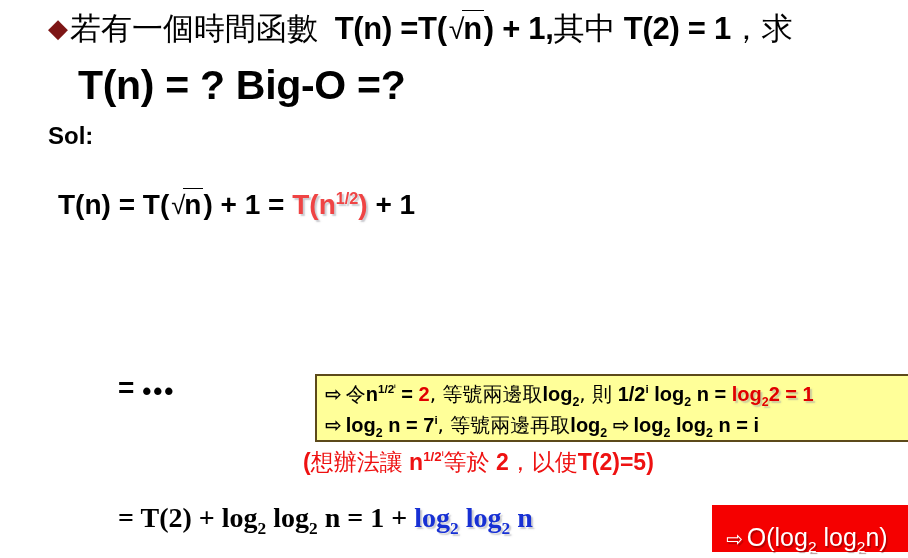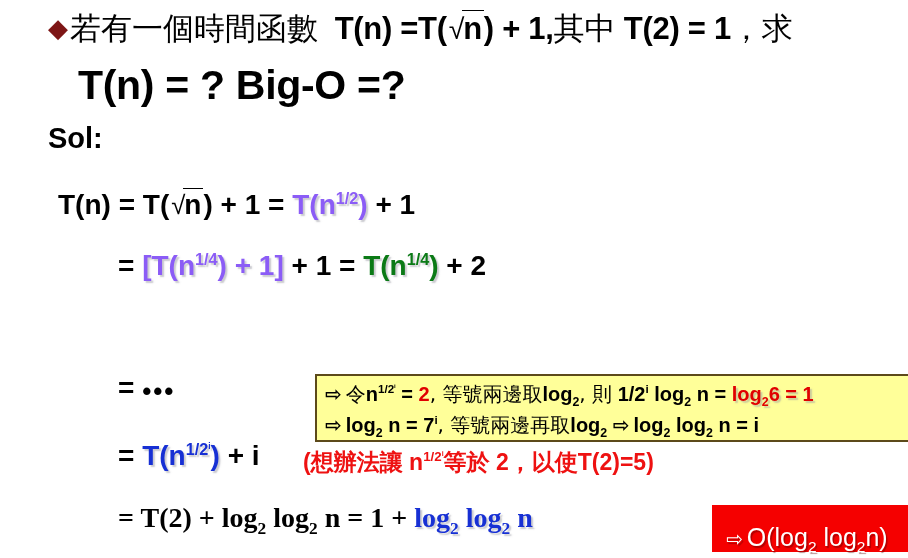--- a/index.html
+++ b/index.html
@@ -36,21 +36,21 @@
     vertical-align: super;
     line-height: 0;
   }
   sub.sb {
     font-size: 0.62em;
     vertical-align: sub;
     line-height: 0;
   }
   .sh-soft { text-shadow: 2px 2px 1.5px rgba(150,150,160,0.50); }
 
-  .c-red   { color: #8b5cf6; }
+  .c-red   { color: #ef4444; }
   .c-red2  { color: #e00000; }
   .c-green { color: #0b7a16; }
   .c-blue  { color: #1730d4; }
 
   
   #question-line-1 {
     left: 8px;
     top: 8px;
     font-size: 31px;
   }
@@ -88,21 +88,21 @@
     display: inline-block;
     border-top: 1.6px solid currentColor;
     padding: 0 2px 0 1px;
     margin-left: -2px;
   }
 
   
   #sol-label {
     left: 8px;
     top: 122px;
-    font-size: 29px;
+    font-size: 24px;
     font-weight: bold;
   }
 
   
   .deriv {
     font-size: 28px;
     font-weight: bold;
   }
   #deriv-line-1 { left: 18px;  top: 188px; }
   #deriv-line-2 { left: 78px;  top: 250px; }
@@ -120,21 +120,21 @@
   
   #line5-note {
     position: absolute;
     left: 263px;
     top: 447px;
     font-size: 23px;
     font-weight: bold;
     color: #ee1111;
     white-space: nowrap;
   }
-  #line5-note .han { font-weight: bold; }
+  #line5-note .han { font-weight: normal; }
 
   
   #yellow-callout {
     position: absolute;
     left: 275px;
     top: 374px;
     width: 624px;
     height: 68px;
     background: #ffff99;
     border: 2px solid #5c4a1a;
@@ -193,40 +193,27 @@
   <div class="abs deriv" id="deriv-line-1">
     <span>T(n)</span>
     <span>=</span>
     <span>T(</span><span class="sqrt"><span class="radical">√</span><span class="rad-arg">n</span></span><span>)</span>
     <span>+ 1</span>
     <span>=</span>
     <span class="c-red sh-soft"><span>T(n</span><sup class="ex">1/2</sup><span>)</span></span>
     <span>+ 1</span>
   </div>
 
-  <div class="abs deriv" id="deriv-line-2">
-    <span>=</span>
-    <span class="c-red sh-soft"><span>[T(n</span><sup class="ex">1/4</sup><span>) + 1]</span></span>
-    <span>+ 1</span>
-    <span>=</span>
-    <span class="c-green sh-soft"><span>T(n</span><sup class="ex">1/4</sup><span>)</span></span>
-    <span>+ 2</span>
-  </div>
 
 
   <div class="abs deriv" id="deriv-line-4">
     <span>=</span>
     <span class="ellipsis-dots">•••</span>
   </div>
 
-  <div class="abs deriv" id="deriv-line-5">
-    <span>=</span>
-    <span class="c-blue sh-soft"><span>T(n</span><sup class="ex"><span>1/2</span><sup class="exx">i</sup></sup><span>)</span></span>
-    <span>+ i</span>
-  </div>
 
   <div id="line5-note">
     <span>(</span><span class="han">想辦法讓</span>
     <span>n</span><sup class="ex"><span>1/2</span><sup class="exx">i</sup></sup><span class="han">等於</span>
     <span>2</span><span class="han">，</span><span class="han">以使</span><span>T(2)=5)</span>
   </div>
 
   <div class="abs deriv" id="deriv-line-6">
     <span>=</span>
     <span>T(2)</span>
@@ -242,21 +229,21 @@
   </div>
 
   <div id="yellow-callout">
 
     <div class="callout-row">
       <span class="arrow-glyph">⇨</span><span class="han">令</span><span>n</span><sup class="ex"><span>1/2</span><sup class="exx">i</sup></sup>
       <span>= </span><span class="c-red2">2</span><span class="han">, 等號兩邊取</span><span><span>log</span><sub class="sb">2</sub></span><span class="han">, 則</span>
       <span>1/2</span><sup class="ex">i</sup>
       <span><span>log</span><sub class="sb">2</sub></span>
       <span>n =</span>
-      <span class="c-red2 sh-soft"><span><span>log</span><sub class="sb">2</sub></span><span>6 = 1</span></span>
+      <span class="c-red2 sh-soft"><span><span>log</span><sub class="sb">2</sub></span><span>2 = 1</span></span>
     </div>
 
     <div class="callout-row">
       <span class="arrow-glyph">⇨</span><span><span>log</span><sub class="sb">2</sub></span>
       <span>n = 7</span><sup class="ex">i</sup><span class="han">, 等號兩邊再取</span><span><span>log</span><sub class="sb">2</sub></span>
       <span class="arrow-glyph">⇨</span><span><span>log</span><sub class="sb">2</sub></span>
       <span><span>log</span><sub class="sb">2</sub></span>
       <span>n = i</span>
     </div>
 

